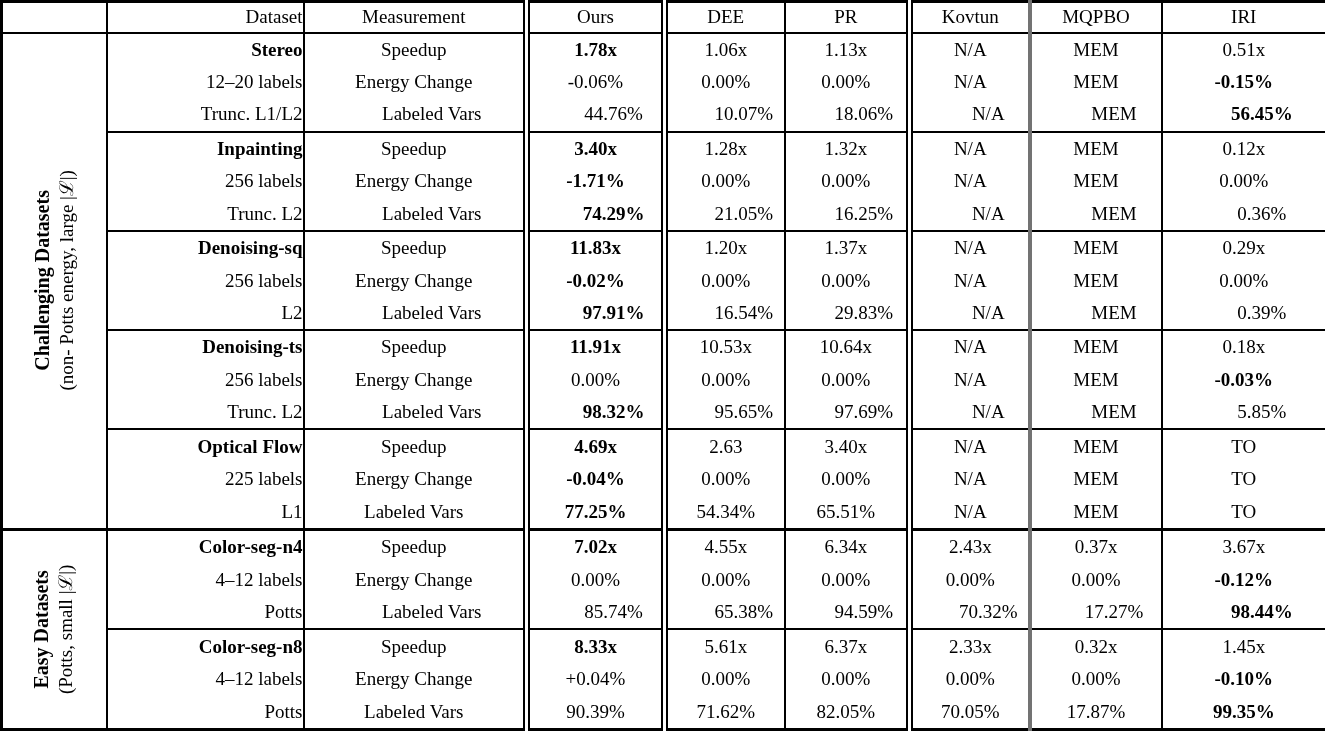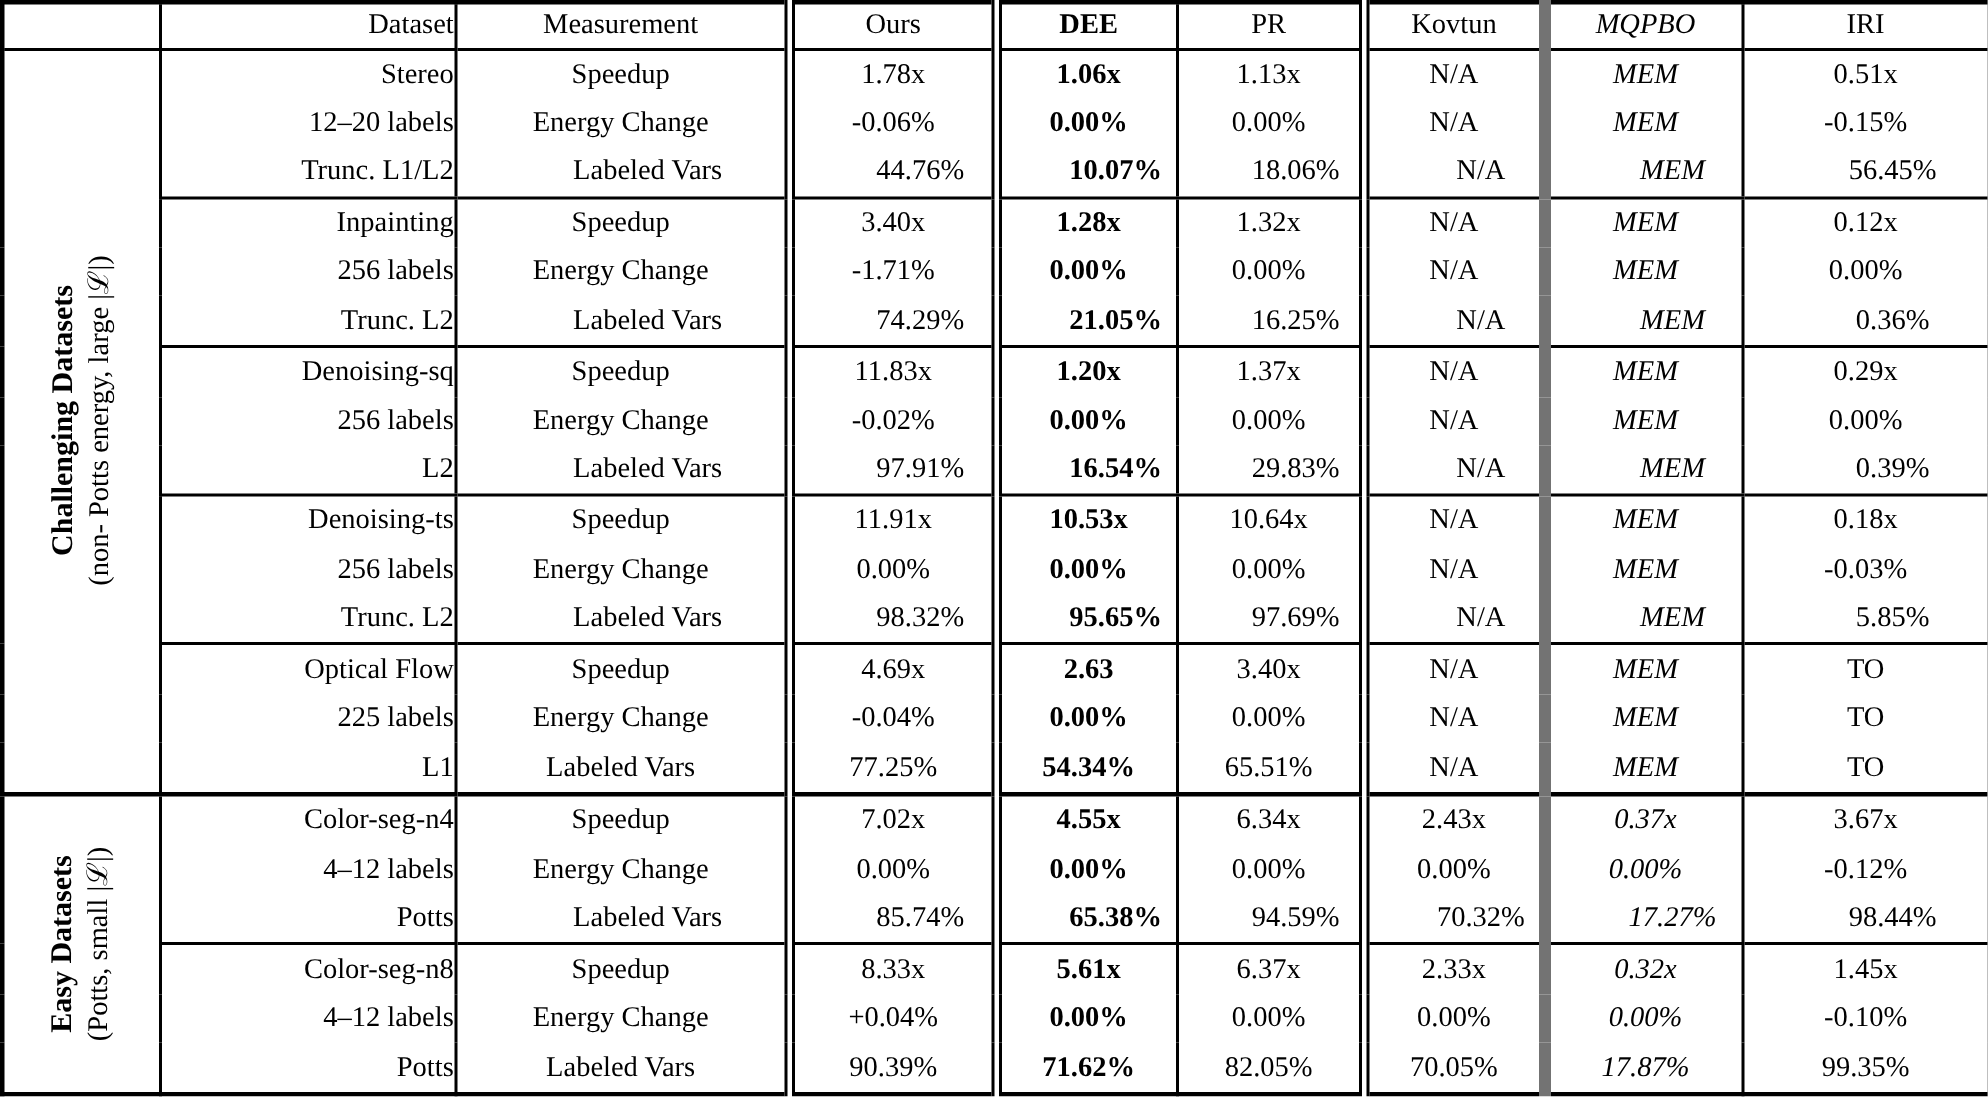--- a/index.html
+++ b/index.html
@@ -14,29 +14,29 @@
     border-collapse: collapse; table-layout: fixed;
     border: 3px solid #000;
     background: #fff;
     font-size: 19px;
   }
   td, th {
     text-align: center; vertical-align: middle;
     font-weight: normal; padding: 0; overflow: visible;
   }
   thead th { height: 31px; border-bottom: 2.5px solid #000; }
-  .b { font-weight: normal; }
+  .b { font-weight: bold; }
   
   .c-ds   { border-left: 2px solid #000; text-align: right; }
   .c-meas { border-left: 2px solid #000; margin-left: 36px; }
   .c-ours { border-left: 7px double #000; }
-  .c-dee  { border-left: 7px double #000; font-weight: bold; }
+  .c-dee  { border-left: 7px double #000; }
   .c-pr   { border-left: 2px solid #000; }
   .c-kov  { border-left: 7px double #000; margin-top: 20px; }
-  .c-mq   { border-left: 8px solid #737373; font-style: italic; }
+  .c-mq   { border-left: 4px solid #737373; }
   .c-iri  { border-left: 2px solid #000; text-align: center; }
   
   tr.gend > td { border-bottom: 2px solid #000; padding-left: 36px; }
   tr.send > td { border-bottom: 3px solid #000; }
   
   .gcol { position: relative; border-bottom: 3px solid #000; }
   .gcol-easy { border-bottom: none; }
   .vwrap {
     position: absolute; top: 0; left: 0; right: 0; bottom: 0;
     display: flex; align-items: center; justify-content: center;

